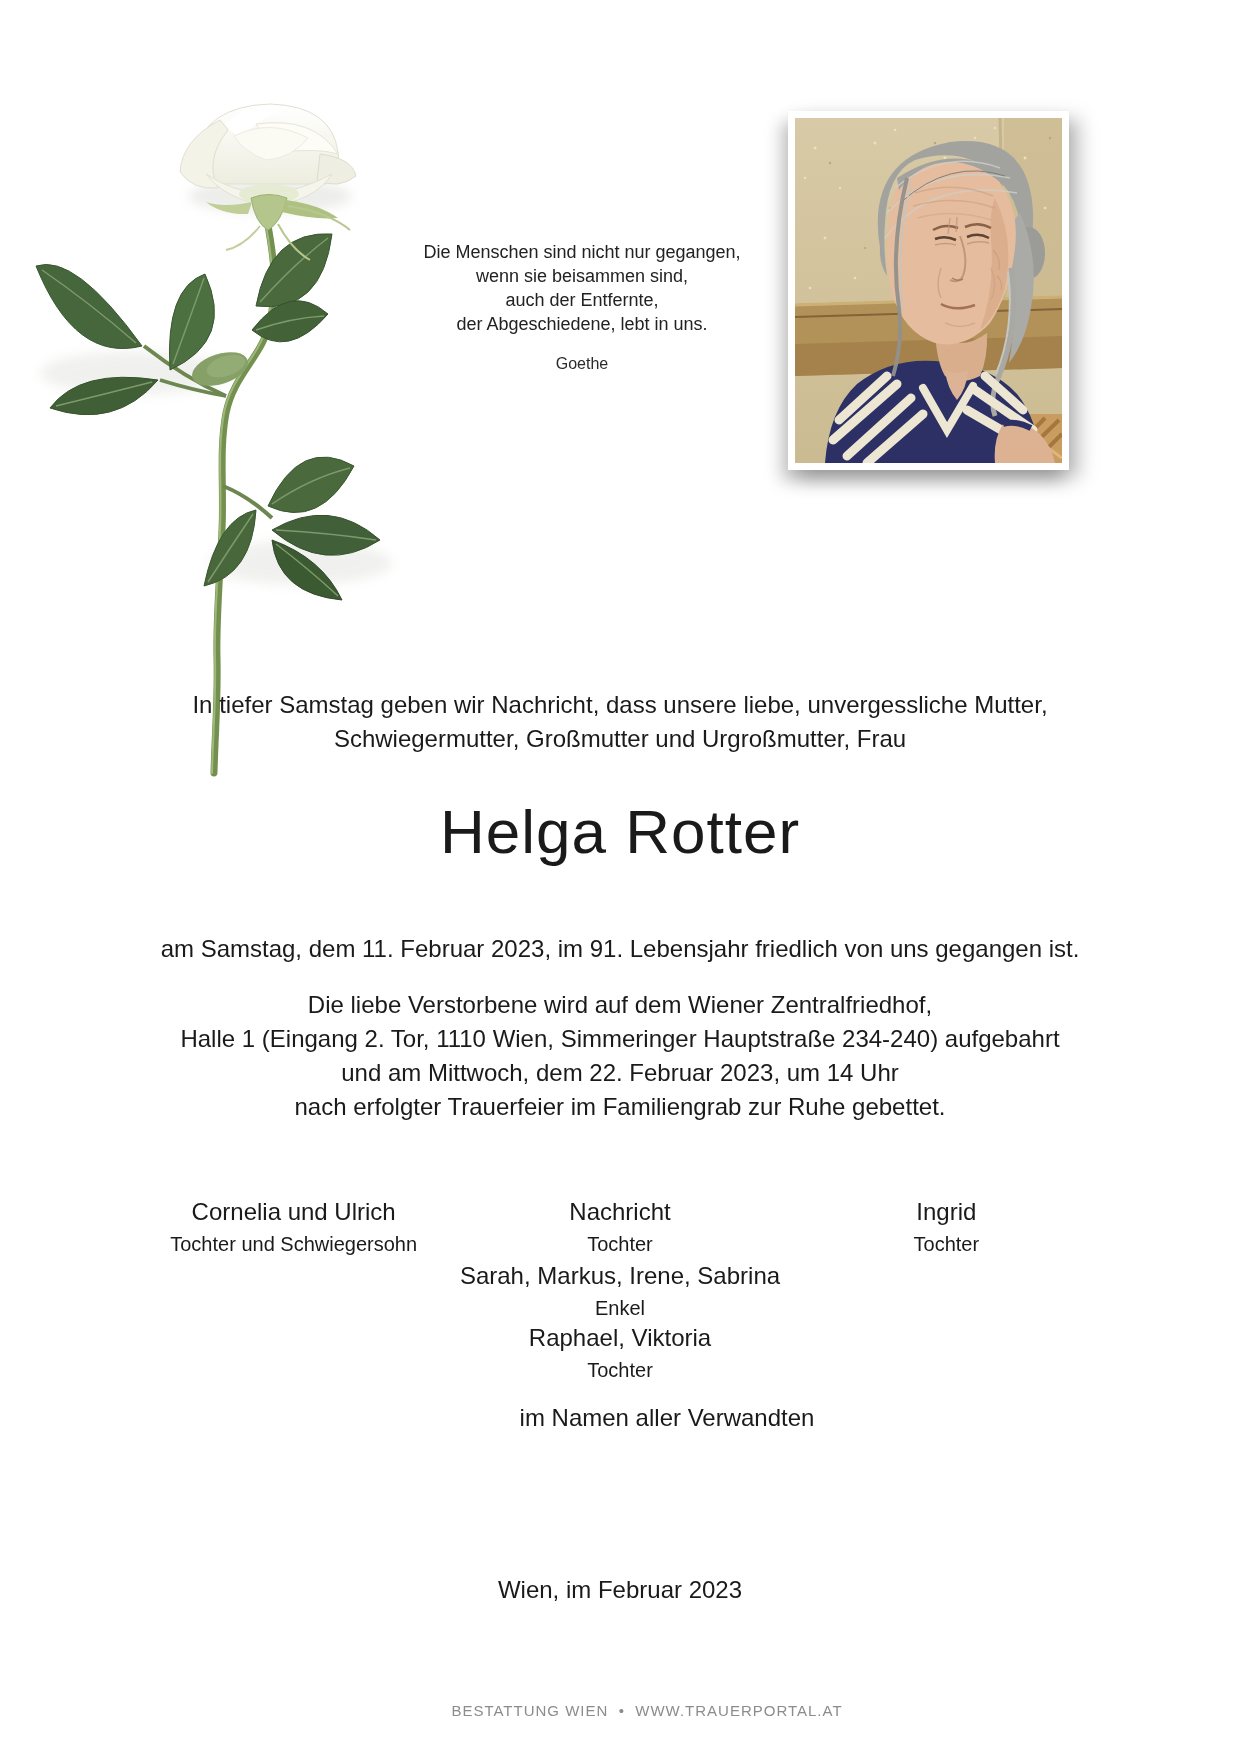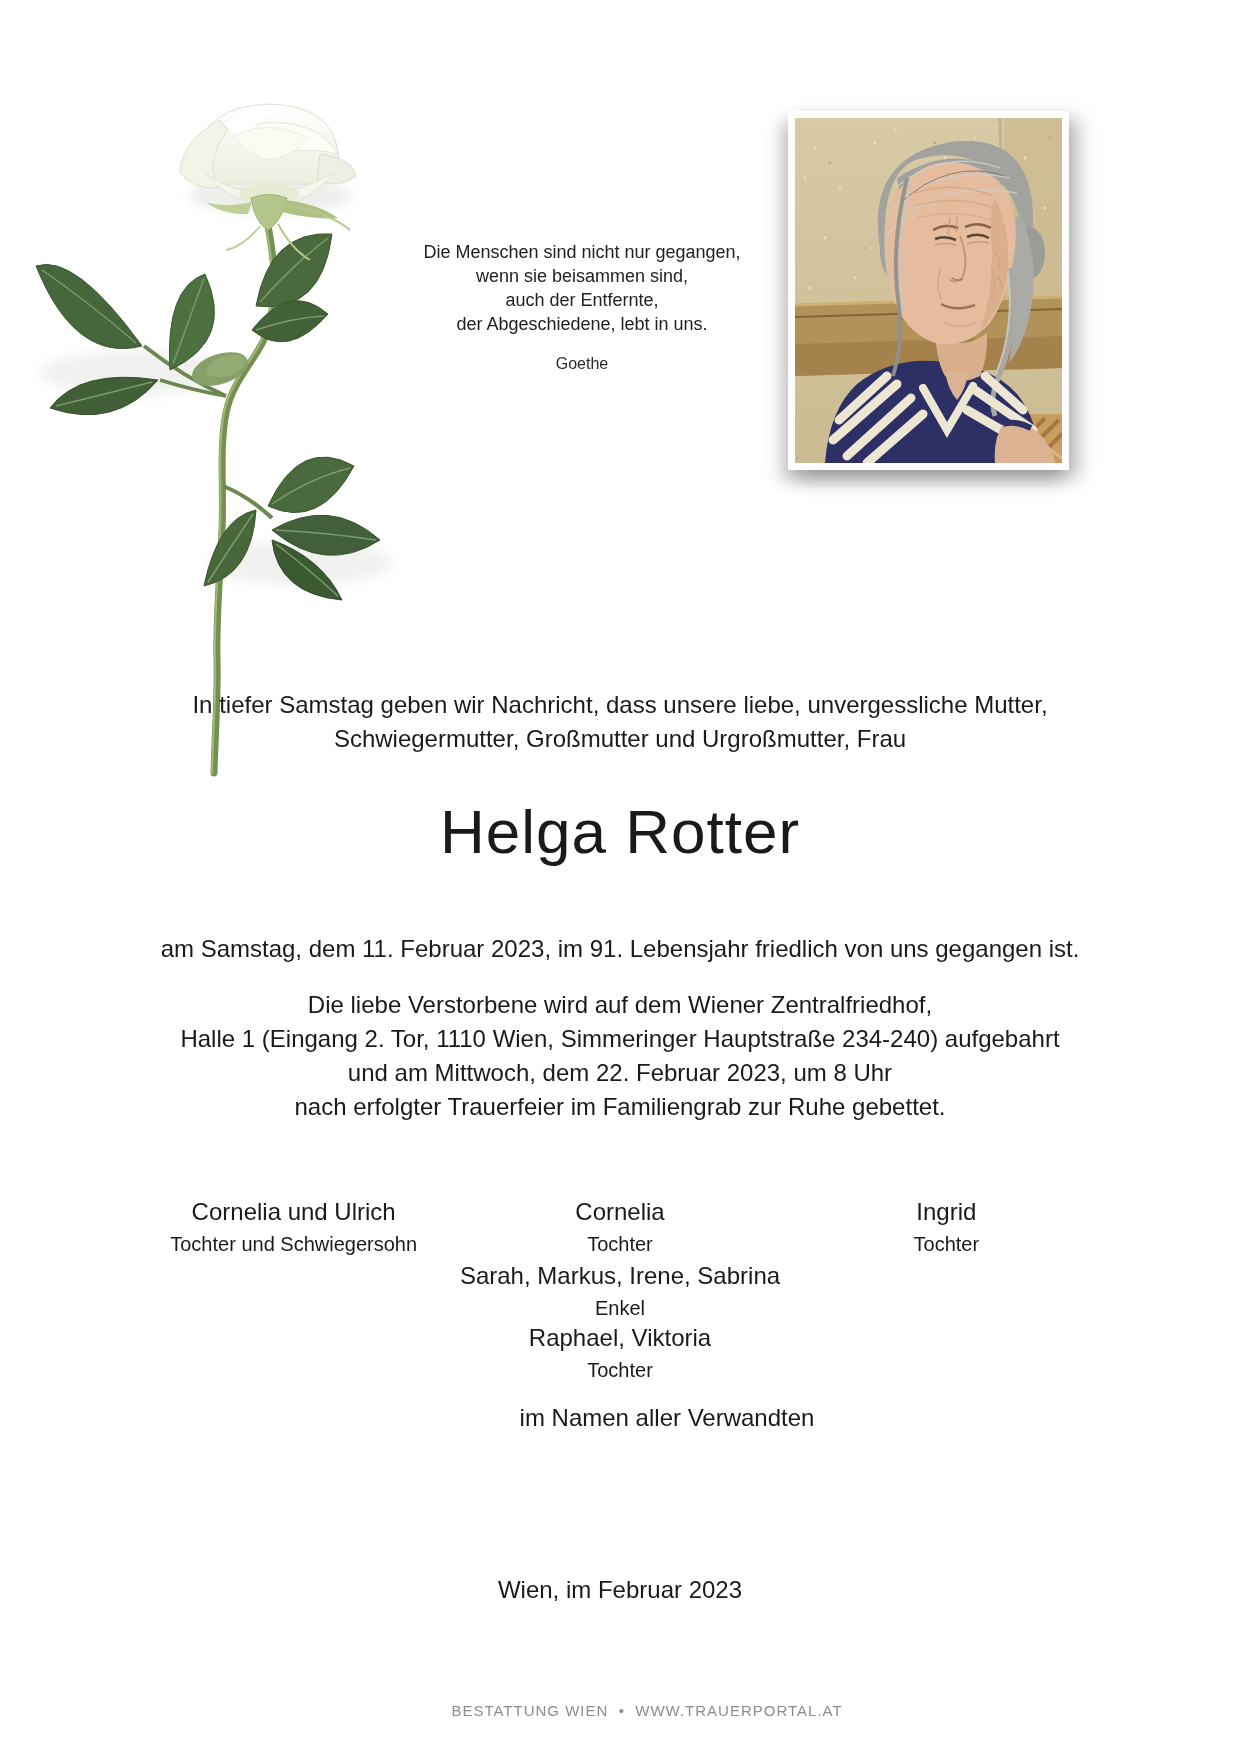--- a/index.html
+++ b/index.html
@@ -227,31 +227,31 @@
     <div>Schwiegermutter, Großmutter und Urgroßmutter, Frau</div>
   </div>
 
   <h1 class="abs centered name">Helga Rotter</h1>
 
   <div class="abs centered death-line">am Samstag, dem 11. Februar 2023, im 91. Lebensjahr friedlich von uns gegangen ist.</div>
 
   <div class="abs centered funeral">
     <div>Die liebe Verstorbene wird auf dem Wiener Zentralfriedhof,</div>
     <div>Halle 1 (Eingang 2. Tor, 1110 Wien, Simmeringer Hauptstraße 234-240) aufgebahrt</div>
-    <div>und am Mittwoch, dem 22. Februar 2023, um 8 Uhr</div>
+    <div>und am Mittwoch, dem 22. Februar 2023, um 14 Uhr</div>
     <div>nach erfolgter Trauerfeier im Familiengrab zur Ruhe gebettet.</div>
   </div>
 
   <div class="abs mourners-row">
     <div class="mourner-col">
       <div class="m-names">Cornelia und Ulrich</div>
       <div class="m-relation">Tochter und Schwiegersohn</div>
     </div>
     <div class="mourner-col">
-      <div class="m-names">Cornelia</div>
+      <div class="m-names">Nachricht</div>
       <div class="m-relation">Tochter</div>
     </div>
     <div class="mourner-col">
       <div class="m-names">Ingrid</div>
       <div class="m-relation">Tochter</div>
     </div>
   </div>
 
   <div class="abs centered row-grandchildren">
     <div class="m-names">Sarah, Markus, Irene, Sabrina</div>

